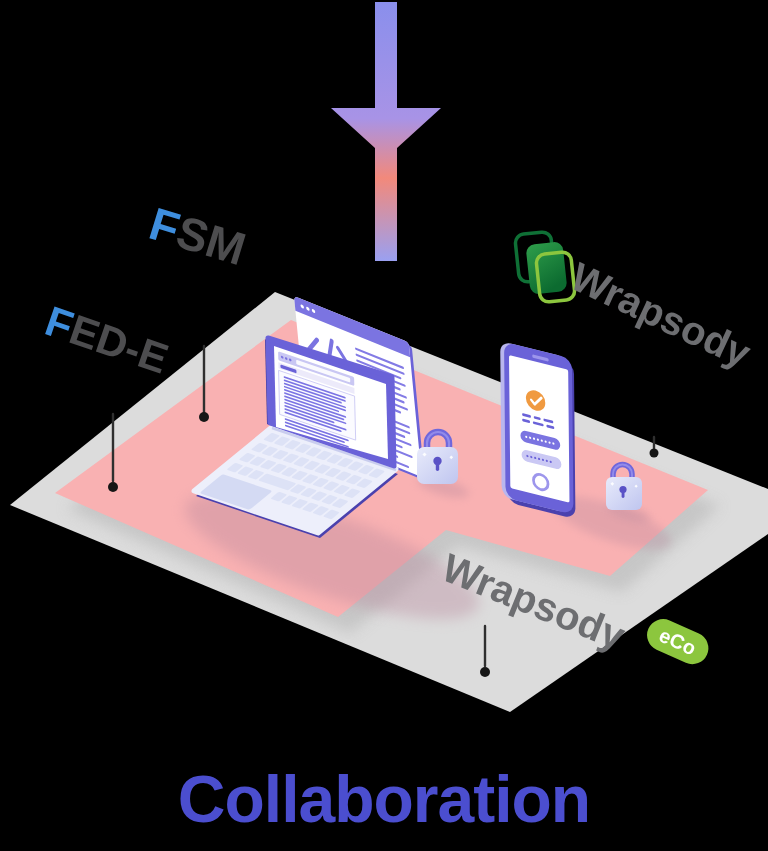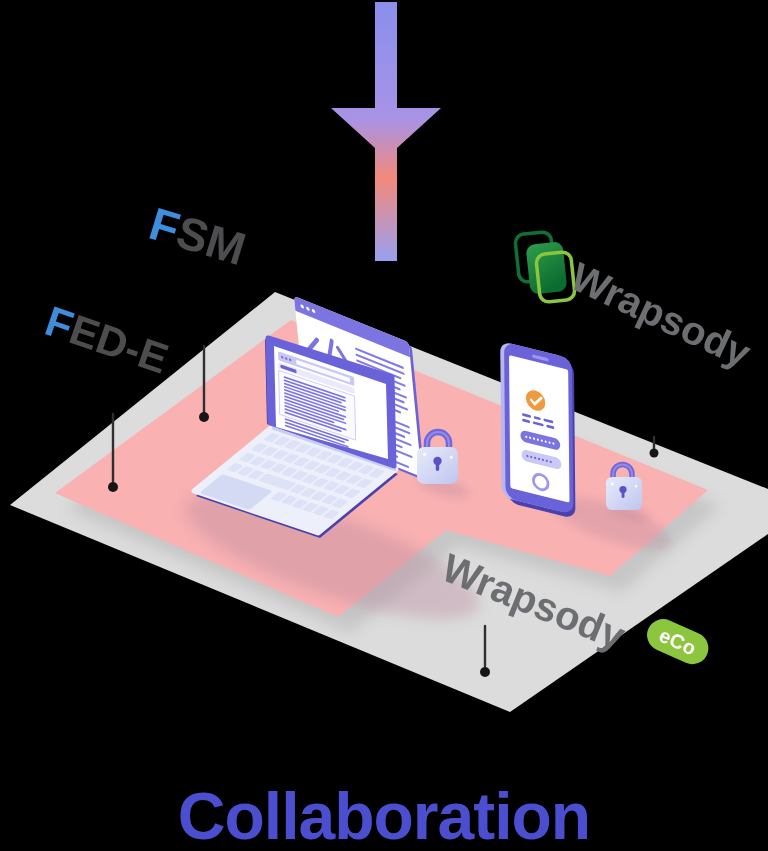--- a/index.html
+++ b/index.html
@@ -11,21 +11,21 @@
   .lbl-fsm{left:158px;top:200px;font-size:46px;transform:rotate(17deg);}
   .lbl-fede{left:54px;top:300px;font-size:42px;transform:rotate(19deg);}
   .lbl-wrap-top{left:582px;top:256px;font-size:40px;color:#6d6e71;transform:rotate(25deg);}
   .lbl-wrap-bottom{left:452px;top:547px;font-size:40px;color:#6d6e71;transform:rotate(22deg);}
   .prefix-blue{color:#3e8ede;}
   .rest-gray{color:#4d4d4f;}
   .eco-badge{position:absolute;left:655px;top:614px;background:#8cc63e;color:#fff;
              font-weight:700;font-size:20px;padding:6px 13px;border-radius:999px;
              transform:rotate(24deg);transform-origin:left top;line-height:1;}
   .title{position:absolute;left:0;right:0;top:766px;text-align:center;
-         font-size:66px;font-weight:700;color:#4b4ecf;letter-spacing:-1px;line-height:1;margin-top:17px;}
+         font-size:66px;font-weight:700;color:#4b4ecf;letter-spacing:-1px;line-height:1;}
 </style>
 </head>
 <body>
 
 <div id="stage">
 
   <svg id="scene-svg" width="768" height="851" viewBox="0 0 768 851">
     <defs>
       <linearGradient id="gArrow" x1="0" y1="0" x2="0" y2="1">
         <stop offset="0" stop-color="#8a8fec"></stop>

